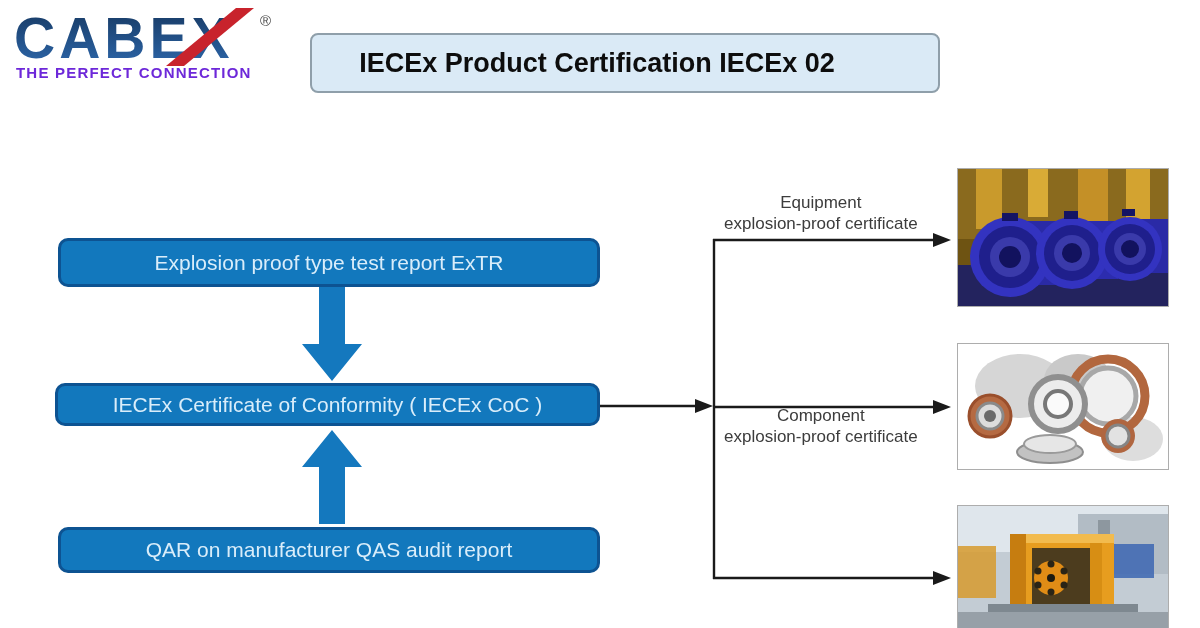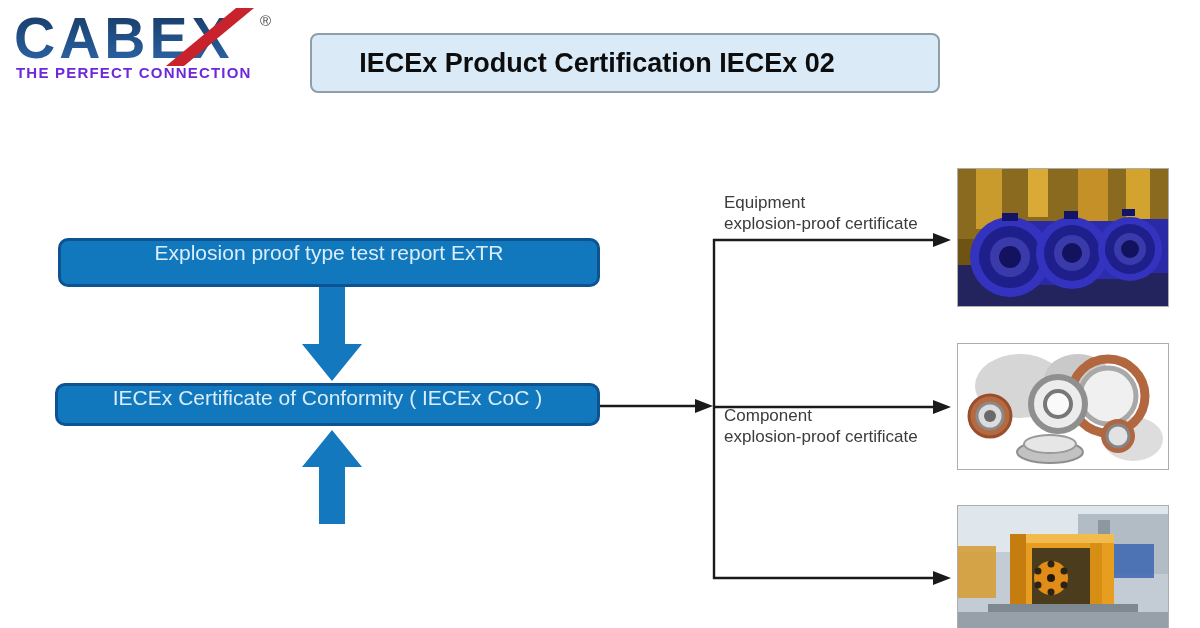--- a/index.html
+++ b/index.html
@@ -17,31 +17,31 @@
   
   .title-box{
     position:absolute;left:310px;top:33px;width:630px;height:60px;
     background:#daeaf6;border:2px solid #8f9faa;border-radius:8px;
     display:flex;align-items:center;justify-content:center;padding-right:56px;box-sizing:border-box;
     color:#0d0d0d;font-size:27px;font-weight:bold;white-space:nowrap;
   }
   
   .flow-box{
     position:absolute;background:#1278bd;border:3px solid #0d5392;border-radius:10px;
-    display:flex;justify-content:center;box-sizing:border-box;
+    display:flex;align-items:center;justify-content:center;box-sizing:border-box;
     color:#d9edfa;font-size:21px;white-space:nowrap;
   }
   .flow-box.b1{left:58px;top:238px;width:542px;height:49px;}
   .flow-box.b2{left:55px;top:383px;width:545px;height:43px;}
   .flow-box.b3{left:58px;top:527px;width:542px;height:46px;}
   
   .branch-label{
     position:absolute;color:#3c3c3c;font-size:17px;line-height:21px;white-space:nowrap;
   }
-  .branch-label span{display:block;}
+  .branch-label span{display:block;text-align:center;}
   .bl1{left:724px;top:192px;}
   .bl2{left:724px;top:359px;margin-top:46px;}
   .bl3{left:724px;top:530px;}
   
   .photo{position:absolute;border:1px solid #adadad;overflow:hidden;background:#fff;}
   .ph1{left:957px;top:168px;width:210px;height:137px;}
   .ph2{left:957px;top:343px;width:210px;height:125px;}
   .ph3{left:957px;top:505px;width:210px;height:123px;}
   .photo svg{display:block;}
   
@@ -69,20 +69,23 @@
 
   <div class="title-box">
     <span>IECEx Product Certification IECEx 02</span>
   </div>
 
   <div class="flow-box b1">
     <span>Explosion proof type test report ExTR</span>
   </div>
   <div class="flow-box b2">
     <span>IECEx Certificate of Conformity ( IECEx CoC )</span>
+  </div>
+  <div class="flow-box b3">
+    <span>QAR on manufacturer QAS audit report</span>
   </div>
 
   <div class="branch-label bl1">
     <span>Equipment</span>
     <span>explosion-proof certificate</span>
   </div>
   <div class="branch-label bl2">
     <span>Component</span>
     <span>explosion-proof certificate</span>
   </div>

